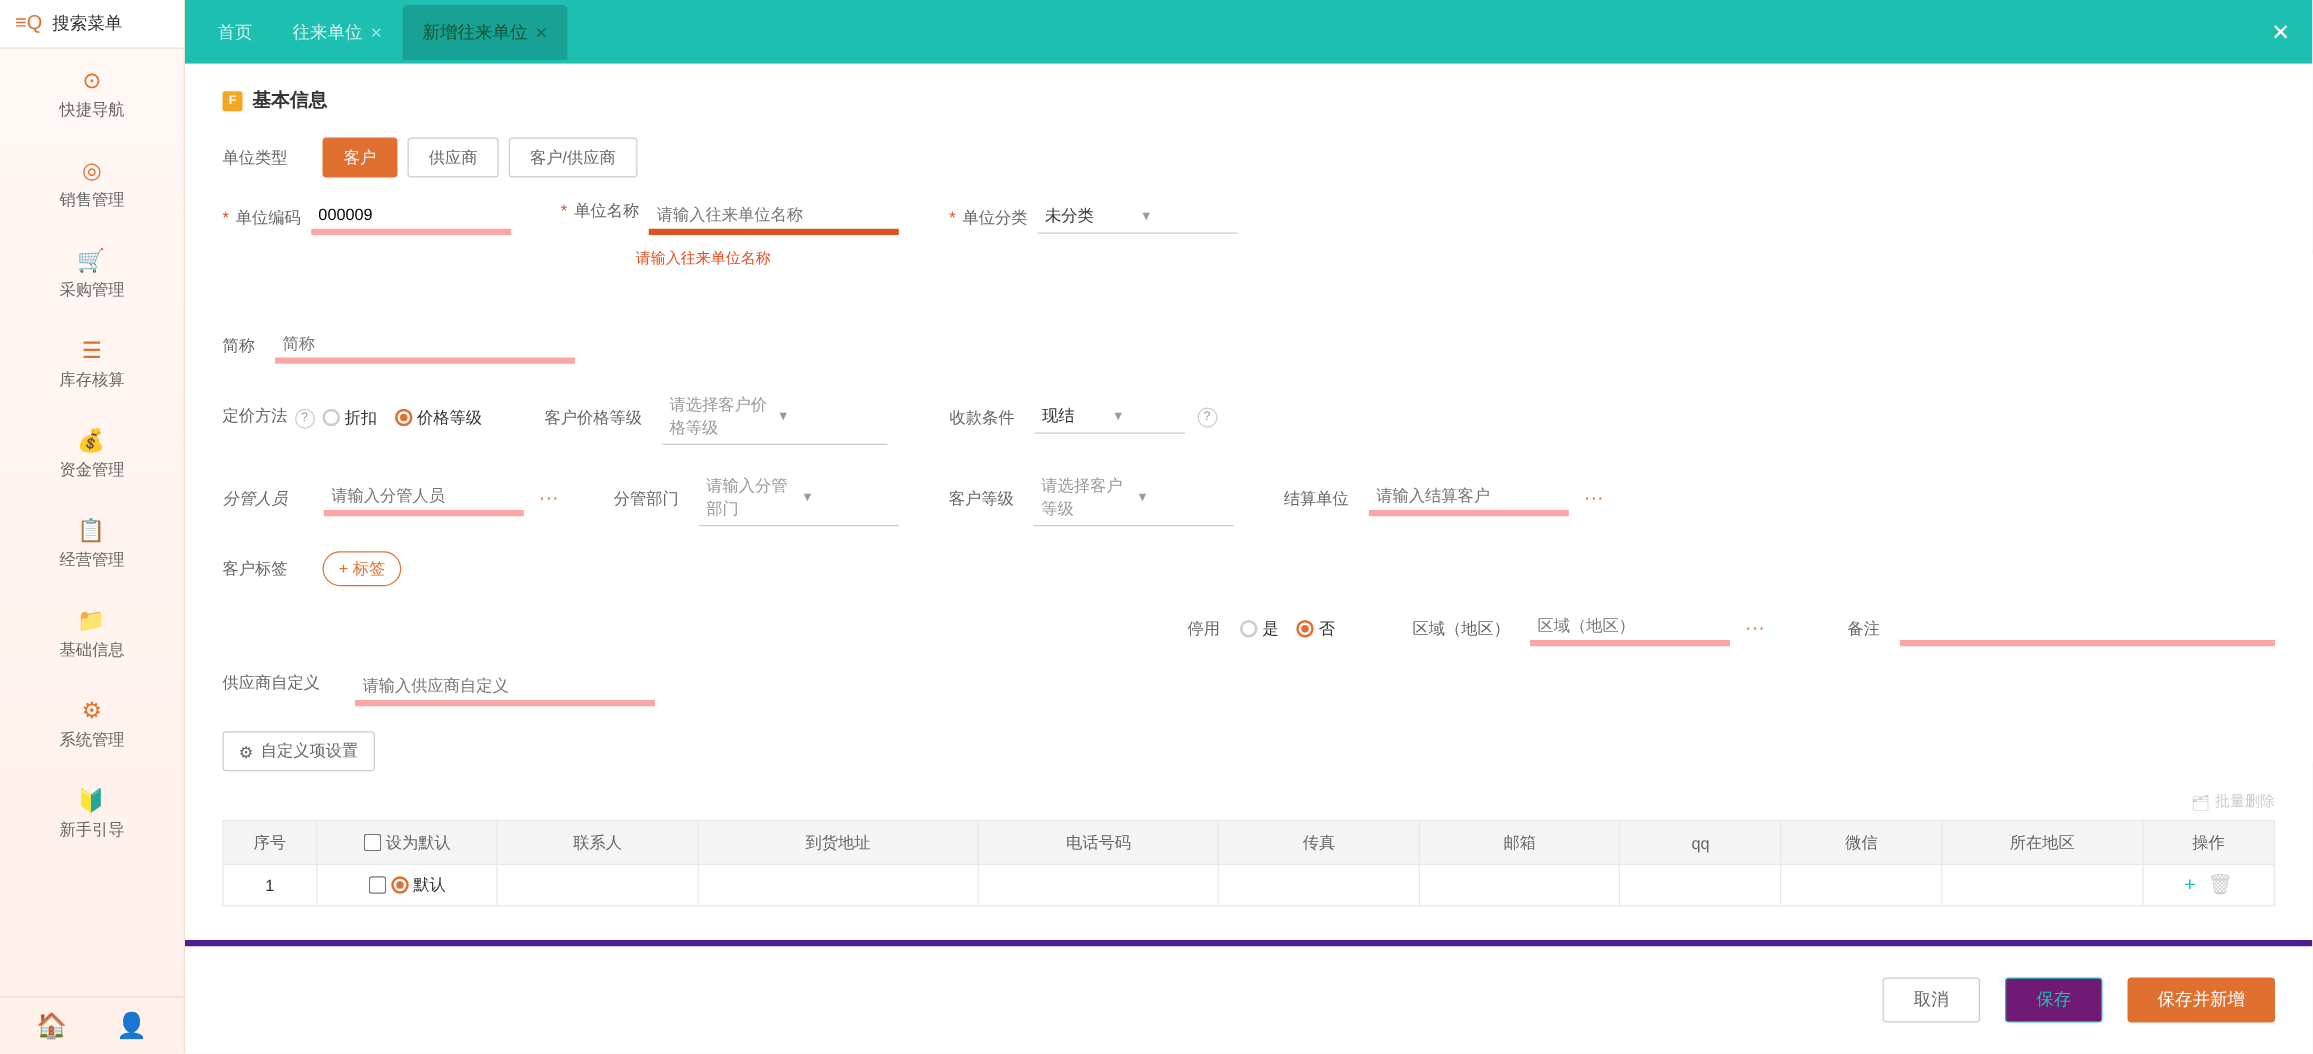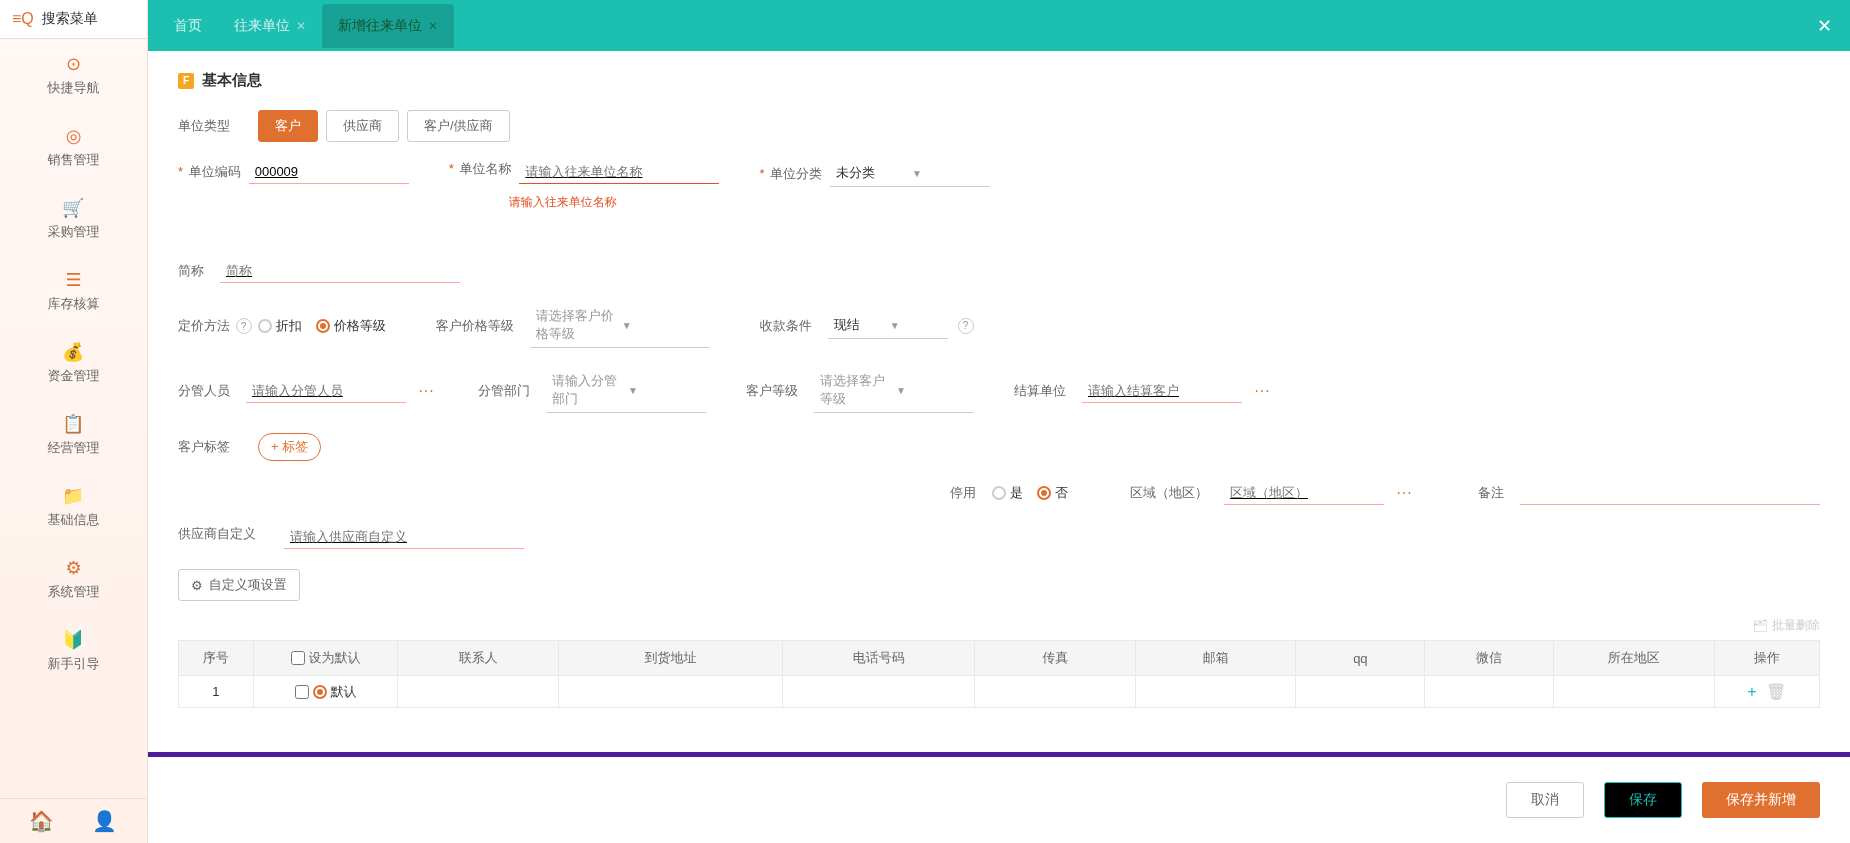--- a/index.html
+++ b/index.html
@@ -135,27 +135,26 @@
       min-width: 0;
     }
     .form-label {
       white-space: nowrap;
       color: #666;
       font-size: 13px;
     }
     .required-mark { color: #e05020; margin-right: 2px; }
     .form-input {
       border: none;
-      border-bottom: 1px solid #fca5a5;
+      border-bottom: 5px solid #fca5a5;
       padding: 4px 6px;
       font-size: 13px;
       outline: none;
       background: transparent;
       min-width: 100px;
-      text-decoration: underline;
     }
     .form-input.error { border-bottom-color: #e05020; }
     .error-msg { color: #e05020; font-size: 12px; margin-top: 2px; }
 
     
     .unit-type-btns { display: flex; gap: 8px; }
     .unit-btn {
       padding: 6px 16px;
       border: 1px solid #ccc;
       background: #fff;
@@ -287,21 +286,21 @@
       border: 1px solid #ccc;
       background: #fff;
       color: #666;
       border-radius: 3px;
       cursor: pointer;
       font-size: 14px;
     }
     .btn-save {
       padding: 8px 24px;
       border: 1px solid #1dbfb0;
-      background: #000000;
+      background: #701a75;
       color: #1dbfb0;
       border-radius: 3px;
       cursor: pointer;
       font-size: 14px;
     }
     .btn-save-new {
       padding: 8px 24px;
       border: none;
       background: #e07030;
       color: #fff;
@@ -480,22 +479,22 @@
         <div class="form-select" style="width:120px;">
           <span class="form-select-value">现结</span>
           <span class="arrow">▼</span>
         </div>
         <span class="help-icon">?</span>
       </div>
     </div>
 
     <div class="form-row" style="align-items:center; gap:20px; margin-bottom:20px;">
       <div class="form-field">
-        <span class="form-label" style="margin-right:8px;">分管人员</span>
-        <input type="text" class="form-input" style="width: 160px;" placeholder="请输入分管人员">
+        <span class="form-label" style="margin-right:8px;font-style:italic;">分管人员</span>
+        <input type="text" class="form-input" style="width: 160px; margin-left: 13px;" placeholder="请输入分管人员">
         <span class="dots-btn">···</span>
       </div>
       <div class="form-field" style="margin-left:20px;">
         <span class="form-label" style="margin-right:8px;">分管部门</span>
         <div class="form-select" style="width:160px;">
           <span>请输入分管部门</span>
           <span class="arrow">▼</span>
         </div>
       </div>
       <div class="form-field" style="margin-left:20px;">

